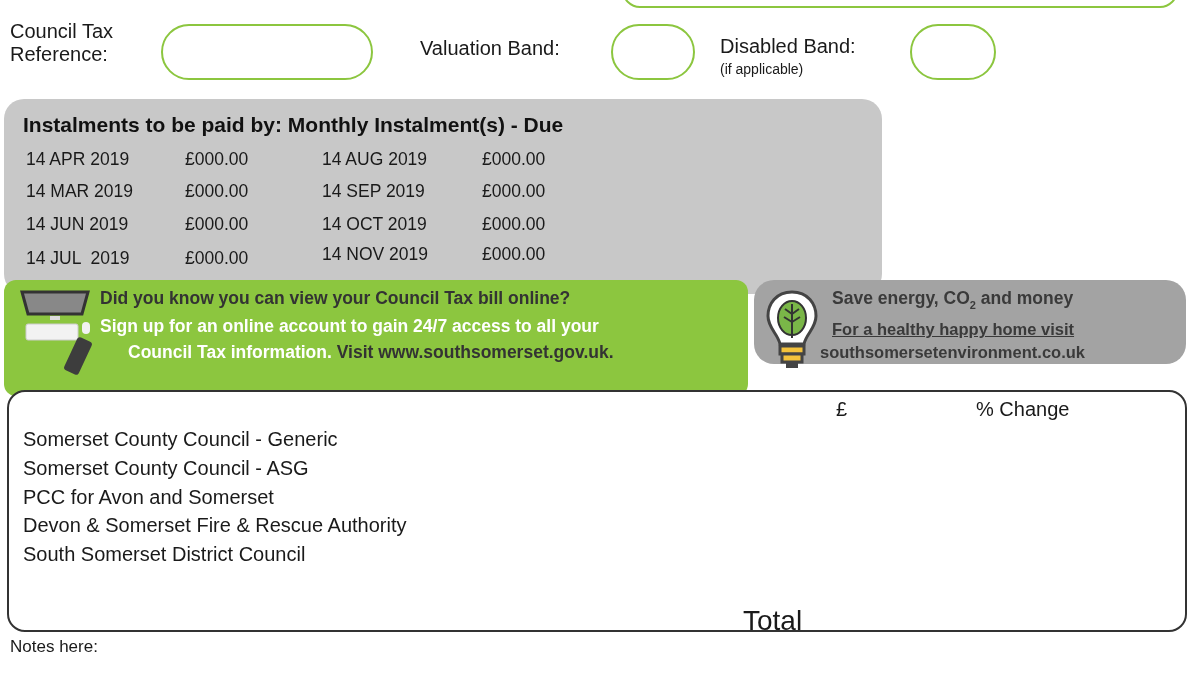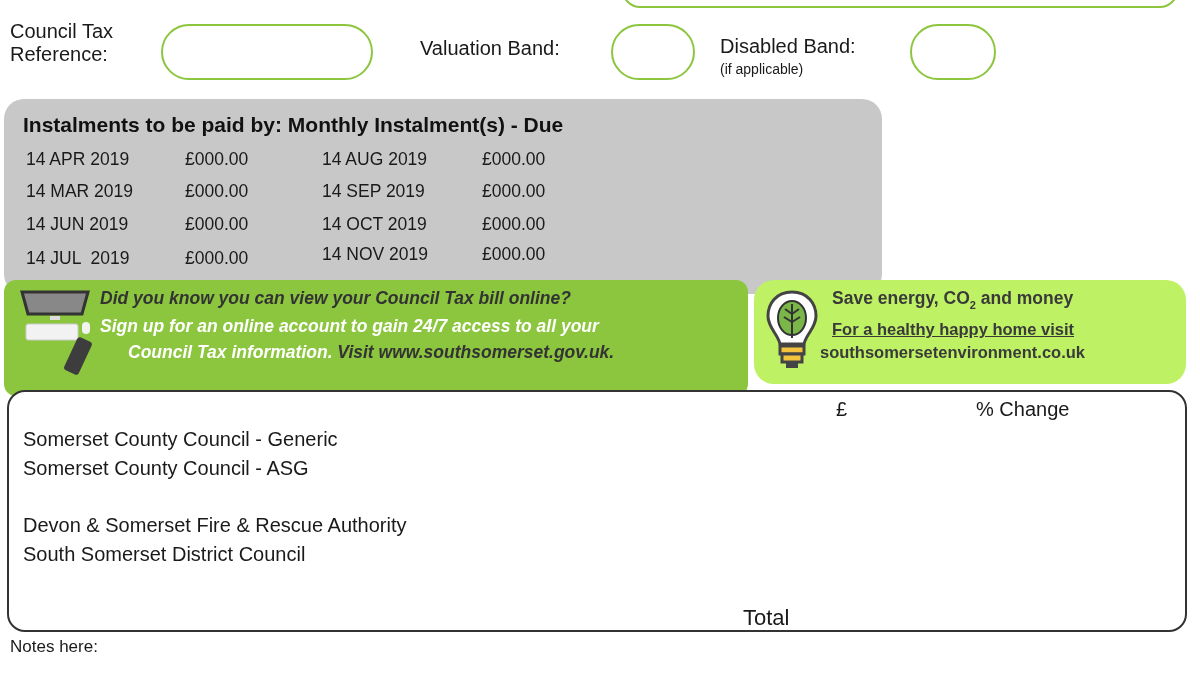--- a/index.html
+++ b/index.html
@@ -12,38 +12,38 @@
   .label { position: absolute; font-size: 20px; line-height: 23px; color: #1a1a1a; }
   .sublabel { position: absolute; font-size: 14px; color: #1a1a1a; }
   .pill { position: absolute; border: 2px solid #8cc63f; border-radius: 28px; background: #fff; }
 
   .instalments { position: absolute; left: 4px; top: 99px; width: 878px; height: 195px;
     background: #c8c8c8; border-radius: 20px; }
   .inst-title { position: absolute; left: 19px; top: 14px; font-size: 21px; font-weight: bold; color: #111; }
   .inst-cell { position: absolute; font-size: 17.5px; color: #1a1a1a; white-space: pre; }
 
   .banner-green { position: absolute; left: 4px; top: 280px; width: 744px; height: 116px;
-    background: #8cc63f; border-radius: 12px; font-style: italic; }
+    background: #8cc63f; border-radius: 12px; }
   .banner-green .line1 { position: absolute; left: 96px; top: 8px; font-size: 17.5px; font-weight: bold; color: #333; white-space: nowrap; }
   .banner-green .line2 { position: absolute; left: 96px; top: 36px; font-size: 17.5px; font-weight: bold; color: #fff; white-space: nowrap; }
   .banner-green .line3 { position: absolute; left: 96px; top: 62px; font-size: 17.5px; font-weight: bold; color: #fff; white-space: nowrap; margin-left: 28px; }
   .banner-green .line3 b { color: #333; }
 
-  .banner-yellow { position: absolute; left: 754px; top: 280px; width: 432px; height: 104px;
-    background: #bef264; border-radius: 20px; padding-left: 15px; }
+  .banner-yellow { position: absolute; left: 754px; top: 280px; width: 432px; height: 84px;
+    background: #a3a3a3; border-radius: 20px; padding-left: 15px; }
   .banner-yellow .t1 { position: absolute; left: 78px; top: 8px; font-size: 17.5px; font-weight: bold; color: #3a3a3a; white-space: nowrap; }
   .banner-yellow .t1 sub { font-size: 11px; }
   .banner-yellow .t2 { position: absolute; left: 78px; top: 40px; font-size: 16.5px; font-weight: bold; color: #3a3a3a; white-space: nowrap; text-decoration: underline; }
   .banner-yellow .t3 { position: absolute; left: 66px; top: 63px; font-size: 16.5px; font-weight: bold; color: #3a3a3a; white-space: nowrap; }
 
   .charges { position: absolute; left: 7px; top: 390px; width: 1180px; height: 242px;
     border: 2px solid #333; border-radius: 18px; background: #fff; }
   .charges .hdr { position: absolute; top: 6px; font-size: 20px; color: #1a1a1a; }
   .charges .row { position: absolute; left: 14px; font-size: 20px; color: #1a1a1a; white-space: nowrap; }
-  .charges .total { position: absolute; left: 734px; top: 213px; font-size: 22px; color: #1a1a1a; }
+  .charges .total { position: absolute; left: 734px; top: 213px; font-size: 28px; color: #1a1a1a; }
 
   .notes { position: absolute; left: 10px; top: 637px; font-size: 17px; color: #1a1a1a; }
   .icon { position: absolute; }
 </style>
 </head>
 <body>
 
 <div class="top-field"></div>
 
 <div class="label" style="left:10px; top:20px;">
@@ -116,18 +116,19 @@
   </div>
   <div class="t2">For a healthy happy home visit</div>
   <div class="t3">southsomersetenvironment.co.uk</div>
 </div>
 
 <div class="charges">
   <div class="hdr" style="left:827px;">£</div>
   <div class="hdr" style="left:967px;">% Change</div>
   <div class="row" style="top:65px;">Somerset County Council - ASG</div>
   <div class="row" style="top:36px;">Somerset County Council - Generic</div>
+  <div class="row" style="top:94px;">PCC for Avon and Somerset</div>
   <div class="row" style="top:122px;">Devon &amp; Somerset Fire &amp; Rescue Authority</div>
   <div class="row" style="top:151px;">South Somerset District Council</div>
   <div class="total">Total</div>
 </div>
 
 <div class="notes">Notes here:</div>
 
 </body></html>

